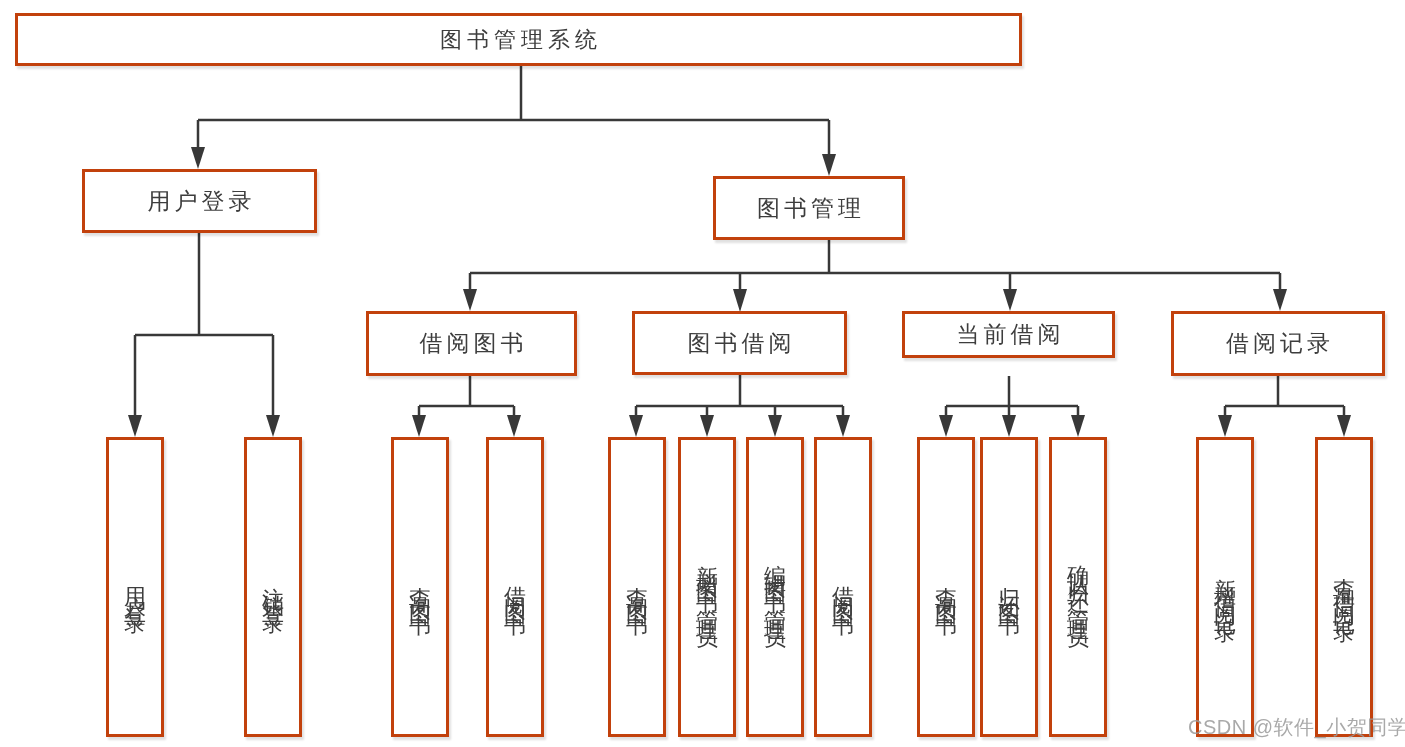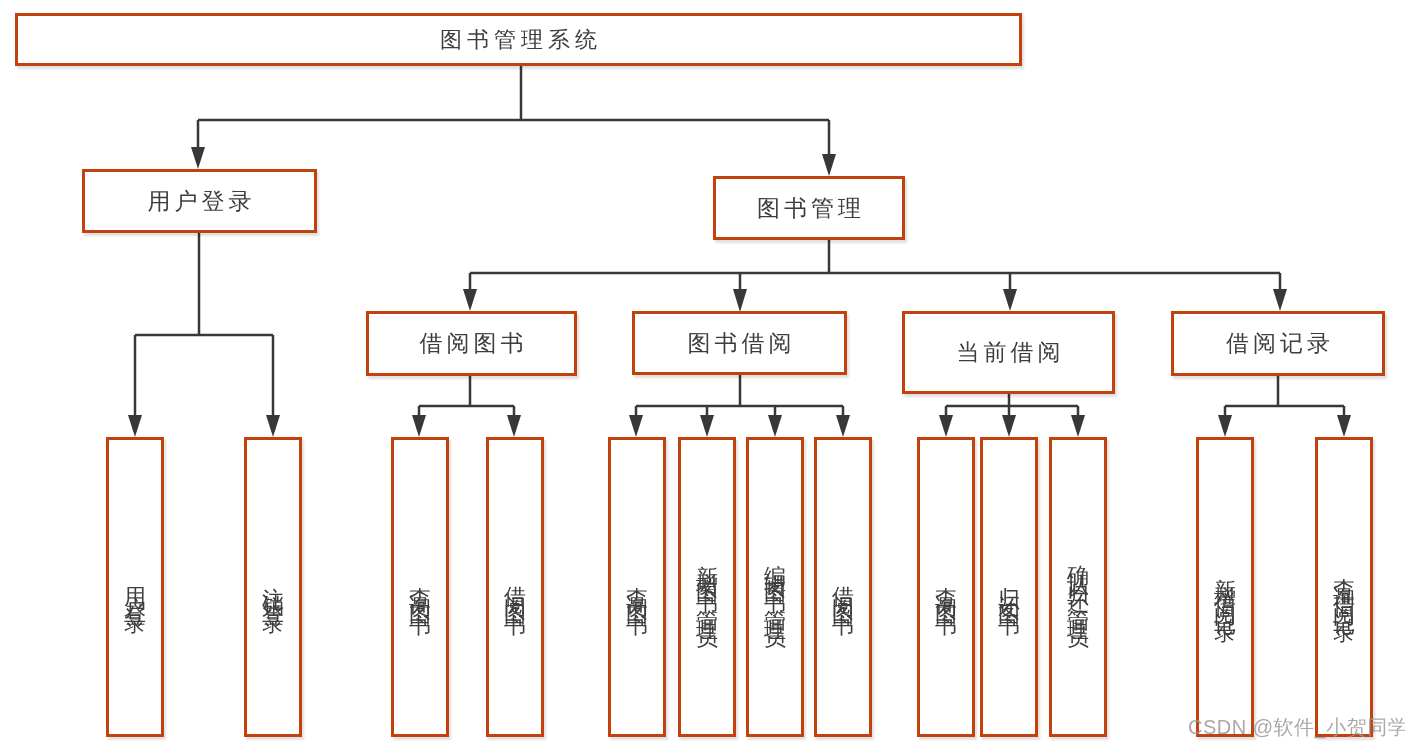--- a/index.html
+++ b/index.html
@@ -66,21 +66,21 @@
     opacity: 0.85;
     white-space: nowrap;
     z-index: 5;
   }
   
   #n-root   { left: 15px;   top: 13px;  width: 1007px; height: 53px; }
   #n-login  { left: 82px;   top: 169px; width: 235px;  height: 64px; }
   #n-mgmt   { left: 713px;  top: 176px; width: 192px;  height: 64px; }
   #n-rec    { left: 366px;  top: 311px; width: 211px;  height: 65px; }
   #n-borrow { left: 632px;  top: 311px; width: 215px;  height: 64px; }
-  #n-cur    { left: 902px;  top: 311px; width: 213px;  height: 83px; align-items: center; }
+  #n-cur    { left: 902px;  top: 311px; width: 213px;  height: 47px; align-items: center; }
   #n-recd   { left: 1171px; top: 311px; width: 214px;  height: 65px; }
   #lf-0  { left: 106px;  }
   #lf-1  { left: 244px;  }
   #lf-2  { left: 391px;  }
   #lf-3  { left: 486px;  }
   #lf-4  { left: 608px;  }
   #lf-5  { left: 678px;  }
   #lf-6  { left: 746px;  }
   #lf-7  { left: 814px;  }
   #lf-8  { left: 917px;  }

